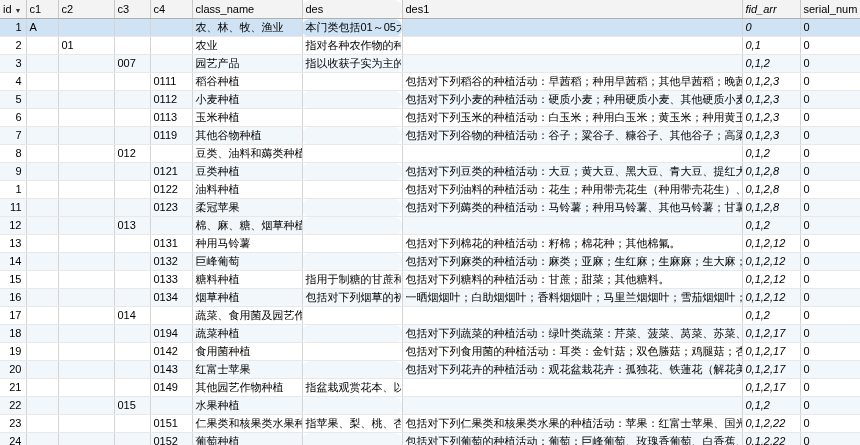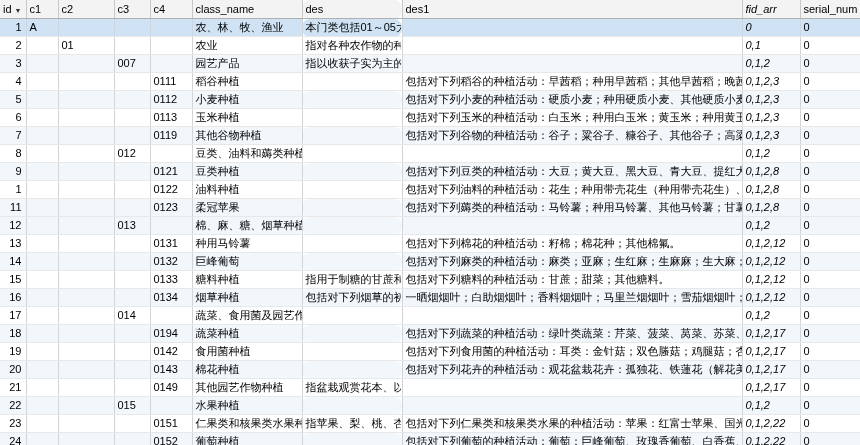--- a/index.html
+++ b/index.html
@@ -330,21 +330,21 @@
         <td class="col-des1">包括对下列食用菌的种植活动：耳类：金针菇；双色螣菇；鸡腿菇；杏鲍菇；茶树菇；南；</td>
         <td class="col-fidarr">0,1,2,17</td>
         <td class="col-serial">0</td>
       </tr>
       <tr class="row-odd">
         <td class="col-id">20</td>
         <td class="col-c1"></td>
         <td class="col-c2"></td>
         <td class="col-c3"></td>
         <td class="col-c4">0143</td>
-        <td class="col-class">棉花种植</td>
+        <td class="col-class">红富士苹果</td>
         <td class="col-des"></td>
         <td class="col-des1">包括对下列花卉的种植活动：观花盆栽花卉：孤独花、铁蓮花（解花美）、美人蕉、窄竹、</td>
         <td class="col-fidarr">0,1,2,17</td>
         <td class="col-serial">0</td>
       </tr>
       <tr class="row-even">
         <td class="col-id">21</td>
         <td class="col-c1"></td>
         <td class="col-c2"></td>
         <td class="col-c3"></td>

